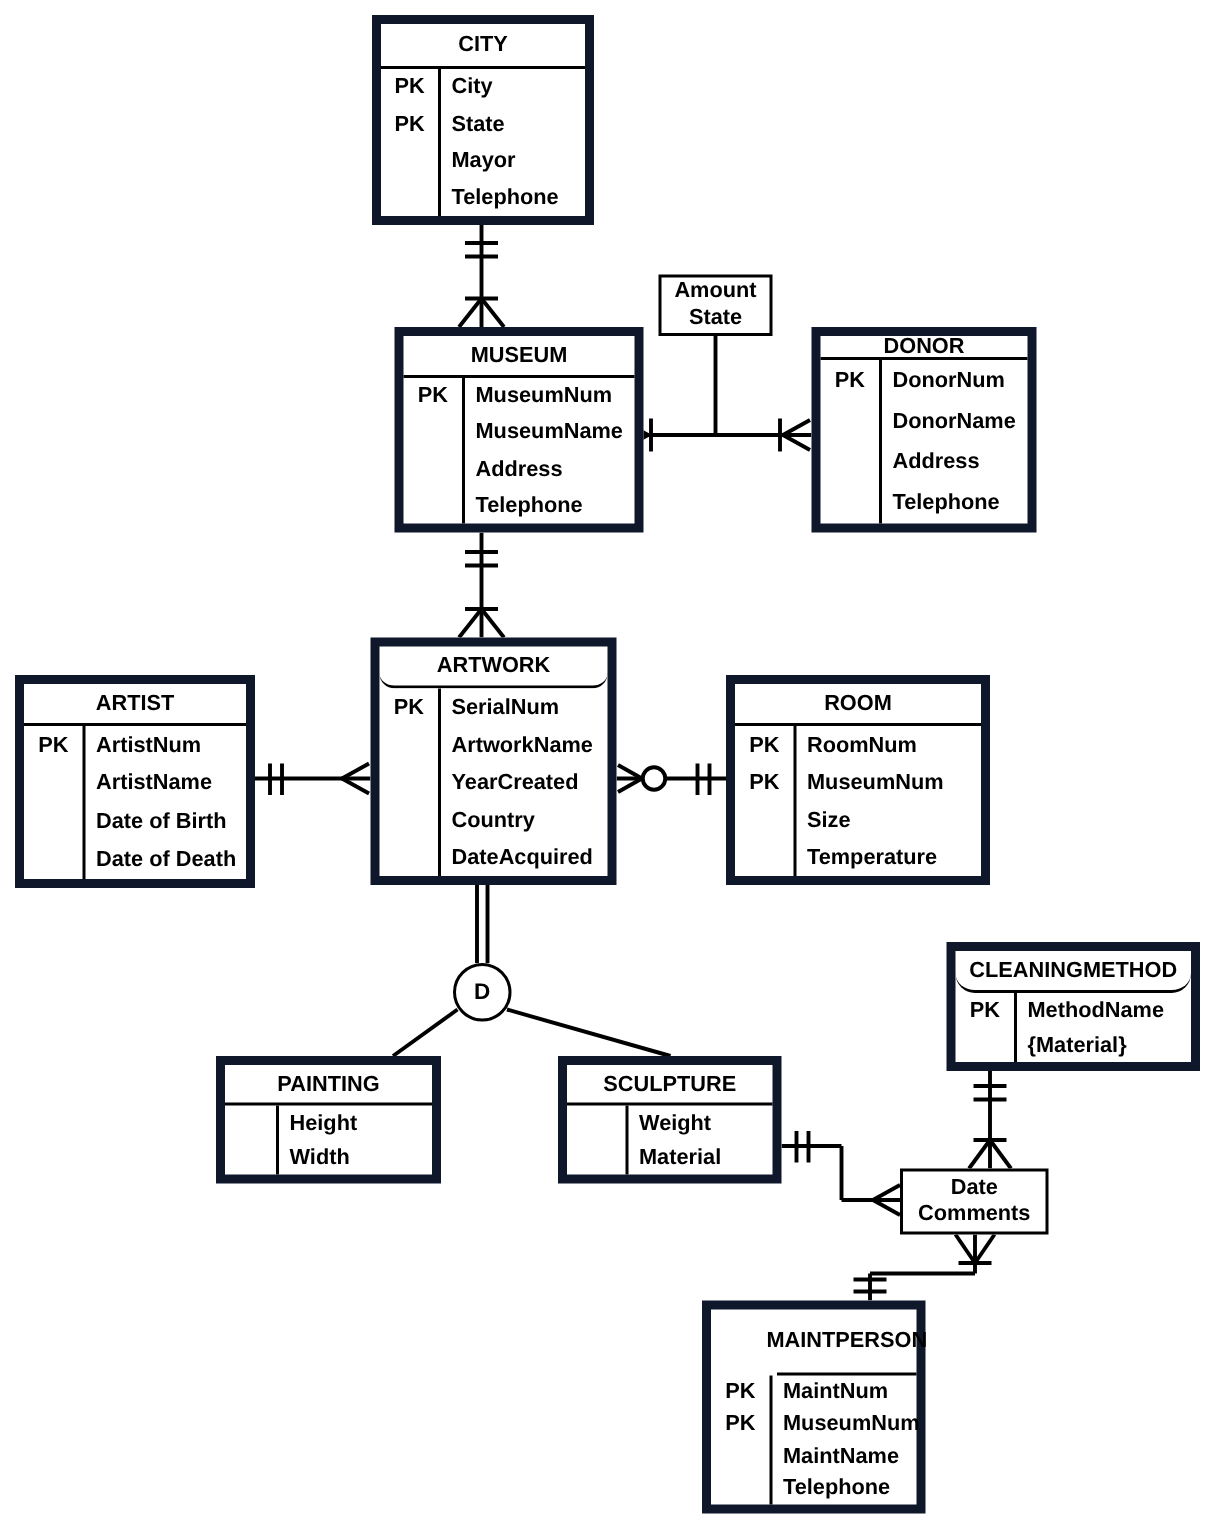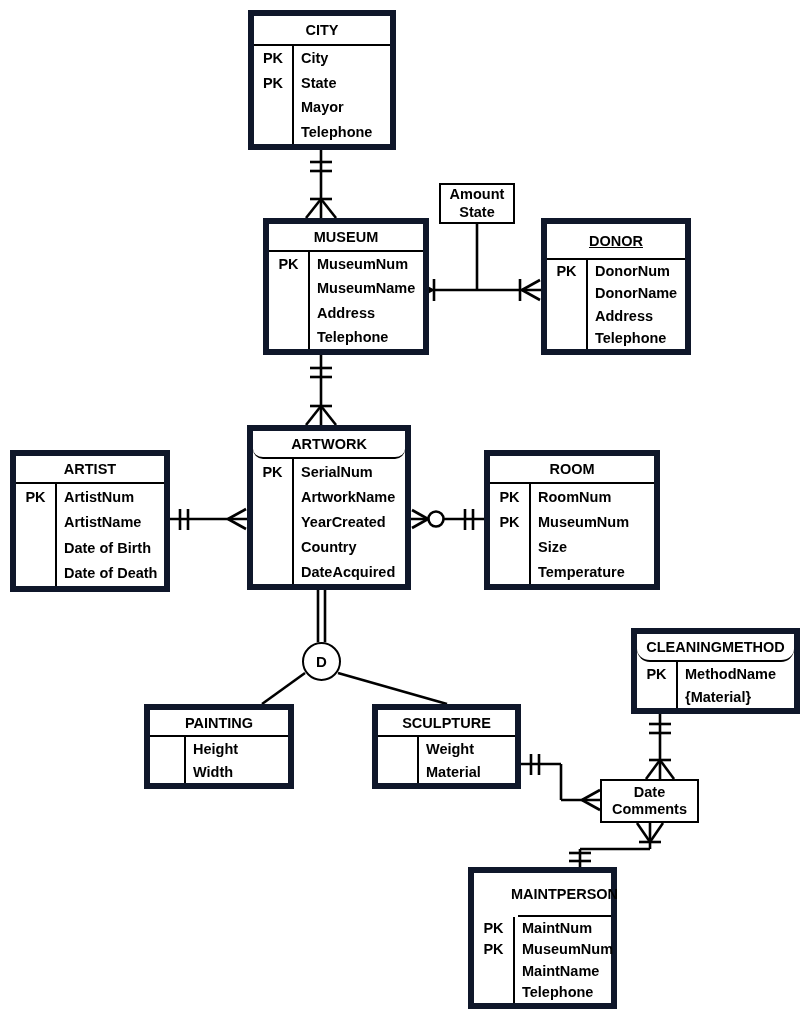--- a/index.html
+++ b/index.html
@@ -248,21 +248,21 @@
       <div class="attr-col">
         <div class="cell">MuseumNum</div>
         <div class="cell">MuseumName</div>
         <div class="cell">Address</div>
         <div class="cell">Telephone</div>
       </div>
     </div>
   </div>
 
   <div class="entity" style="left:541px; top:218px; width:150px; height:137px;">
-    <div class="ent-title" style="height:36px;text-decoration:underline;">DONOR</div>
+    <div class="ent-title" style="height:16px;">DONOR</div>
     <div class="ent-body">
       <div class="key-col" style="width:41px;">
         <div class="cell">PK</div>
         <div class="cell"></div>
         <div class="cell"></div>
         <div class="cell"></div>
       </div>
       <div class="attr-col">
         <div class="cell">DonorNum</div>
         <div class="cell">DonorName</div>

